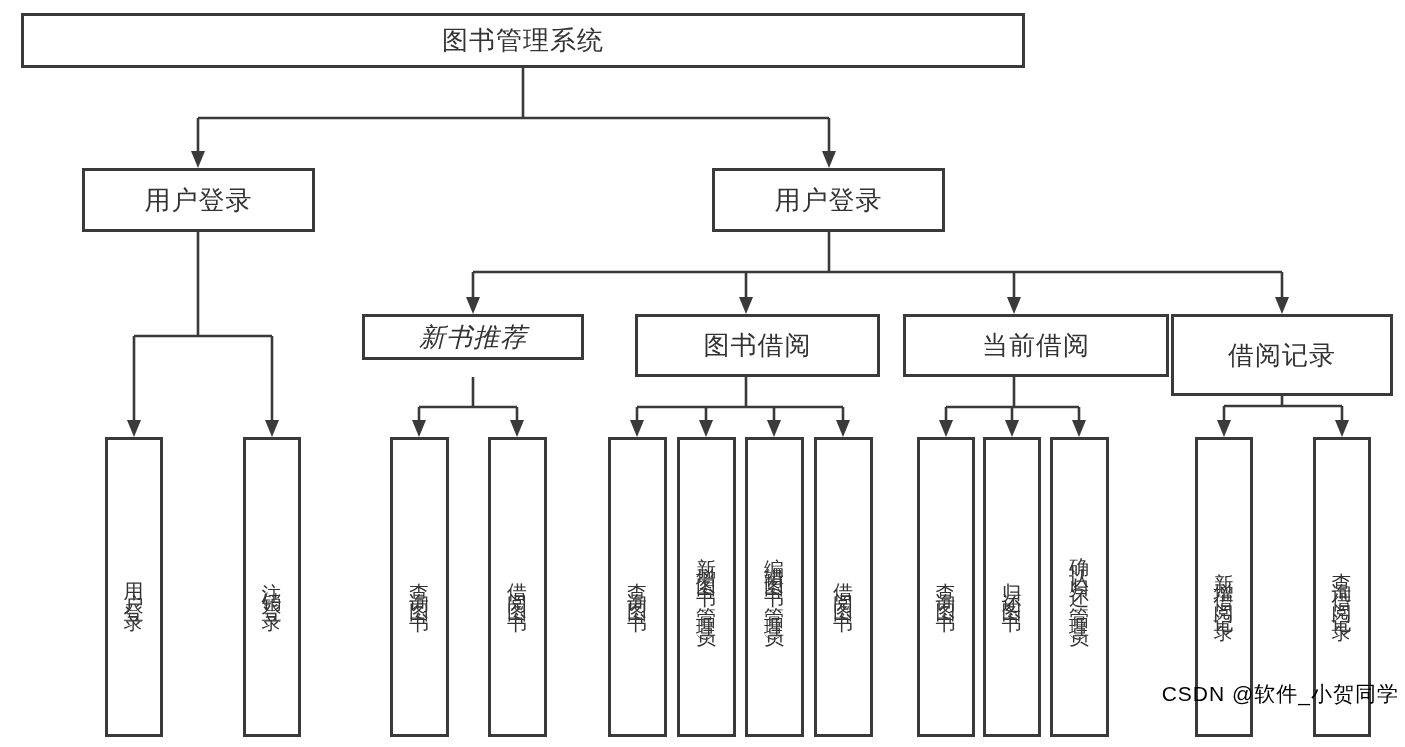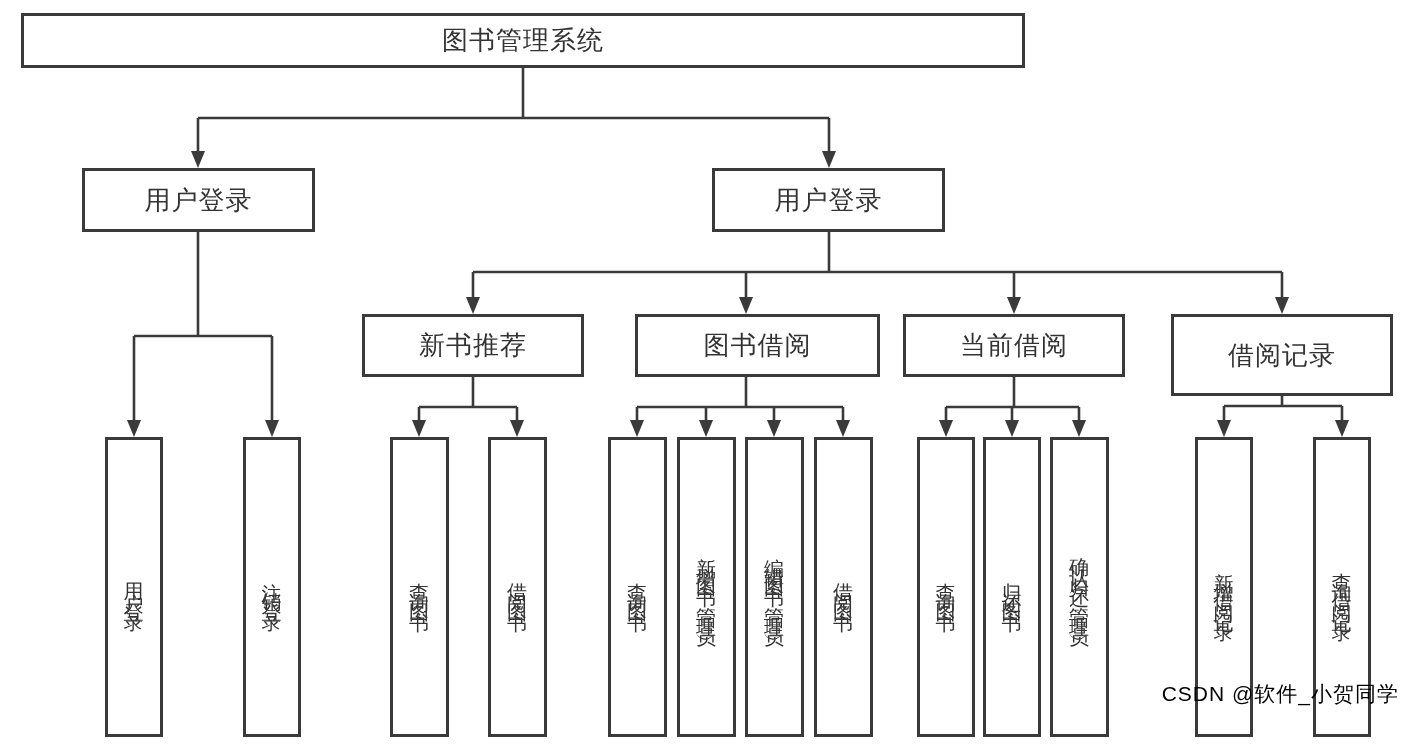--- a/index.html
+++ b/index.html
@@ -46,23 +46,23 @@
     font-size: 20px;
     line-height: 1;
     letter-spacing: 10px;
     color: #333333;
     white-space: nowrap;
   }
   
   #root   { left: 21px;   top: 13px;  width: 1004px; height: 55px; }
   #l1a    { left: 82px;   top: 168px; width: 233px;  height: 64px; }
   #l1b    { left: 712px;  top: 168px; width: 233px;  height: 64px; }
-  #l2a    { left: 362px;  top: 314px; width: 222px;  height: 63px; }
+  #l2a    { left: 362px;  top: 314px; width: 222px;  height: 46px; font-style: italic; }
   #l2b    { left: 635px;  top: 314px; width: 245px;  height: 63px; }
-  #l2c    { left: 903px;  top: 314px; width: 222px;  height: 63px; }
+  #l2c    { left: 903px;  top: 314px; width: 266px;  height: 63px; }
   #l2d    { left: 1171px; top: 314px; width: 222px;  height: 82px; }
   #a1 { left: 105px;  top: 437px; width: 58px; height: 300px; }
   #a2 { left: 243px;  top: 437px; width: 58px; height: 300px; }
   #b1 { left: 390px;  top: 437px; width: 59px; height: 300px; }
   #b2 { left: 488px;  top: 437px; width: 59px; height: 300px; }
   #c1 { left: 608px;  top: 437px; width: 59px; height: 300px; }
   #c2 { left: 677px;  top: 437px; width: 59px; height: 300px; }
   #c3 { left: 745px;  top: 437px; width: 59px; height: 300px; }
   #c4 { left: 814px;  top: 437px; width: 59px; height: 300px; }
   #d1 { left: 917px;  top: 437px; width: 58px; height: 300px; }

